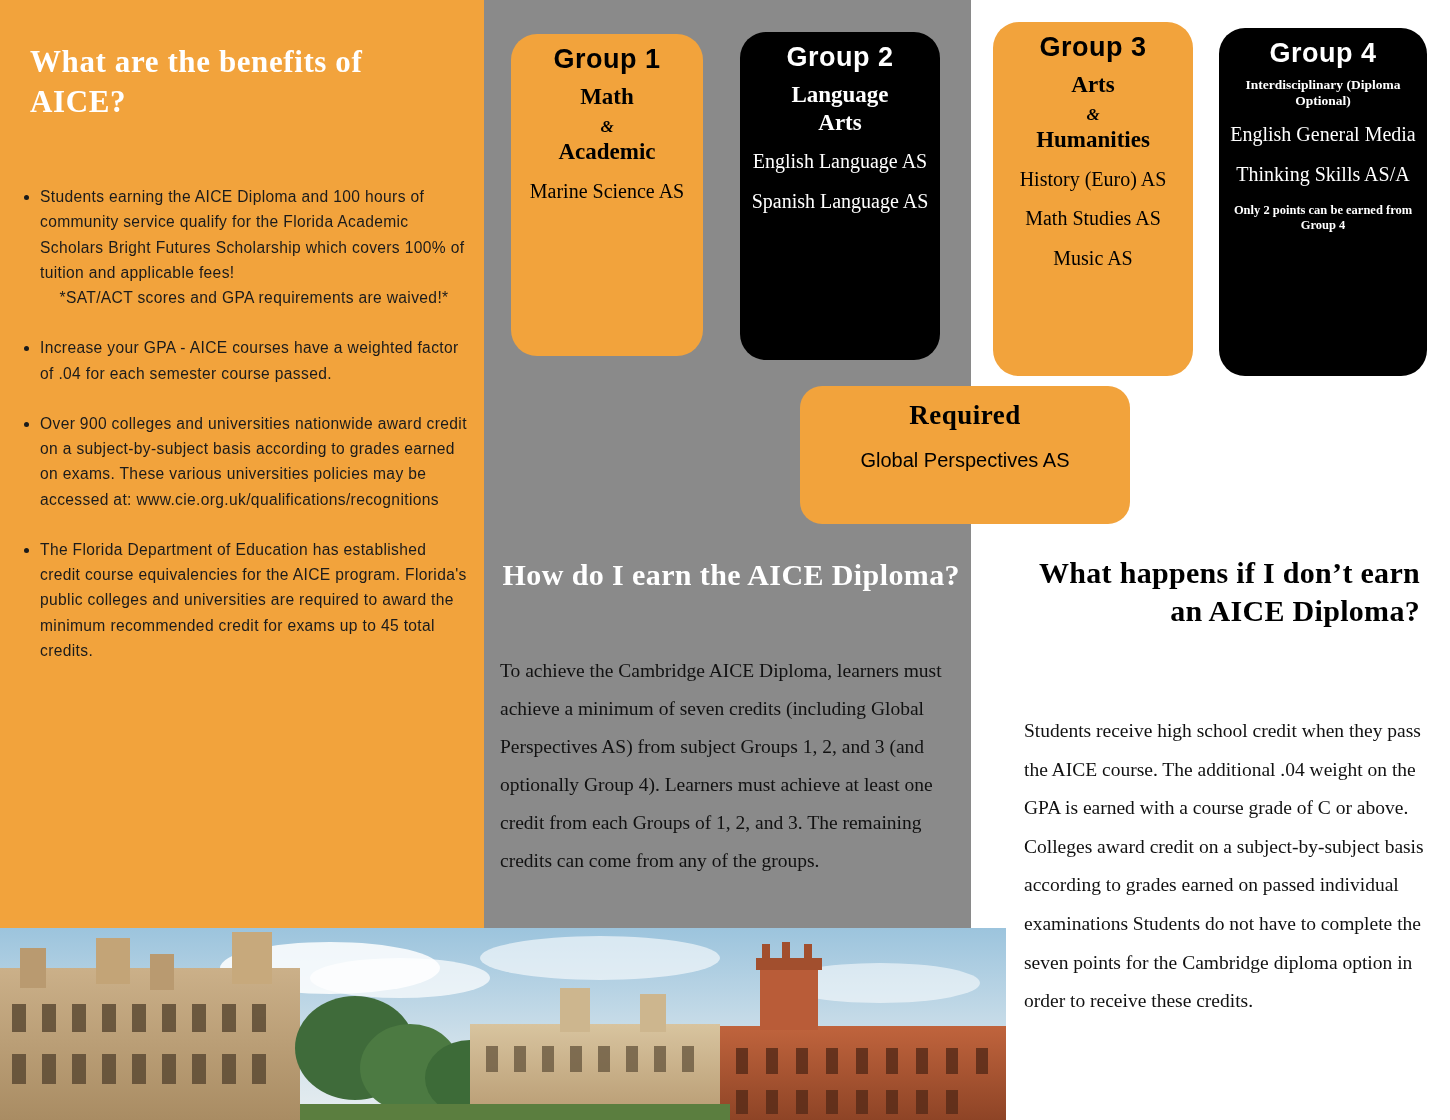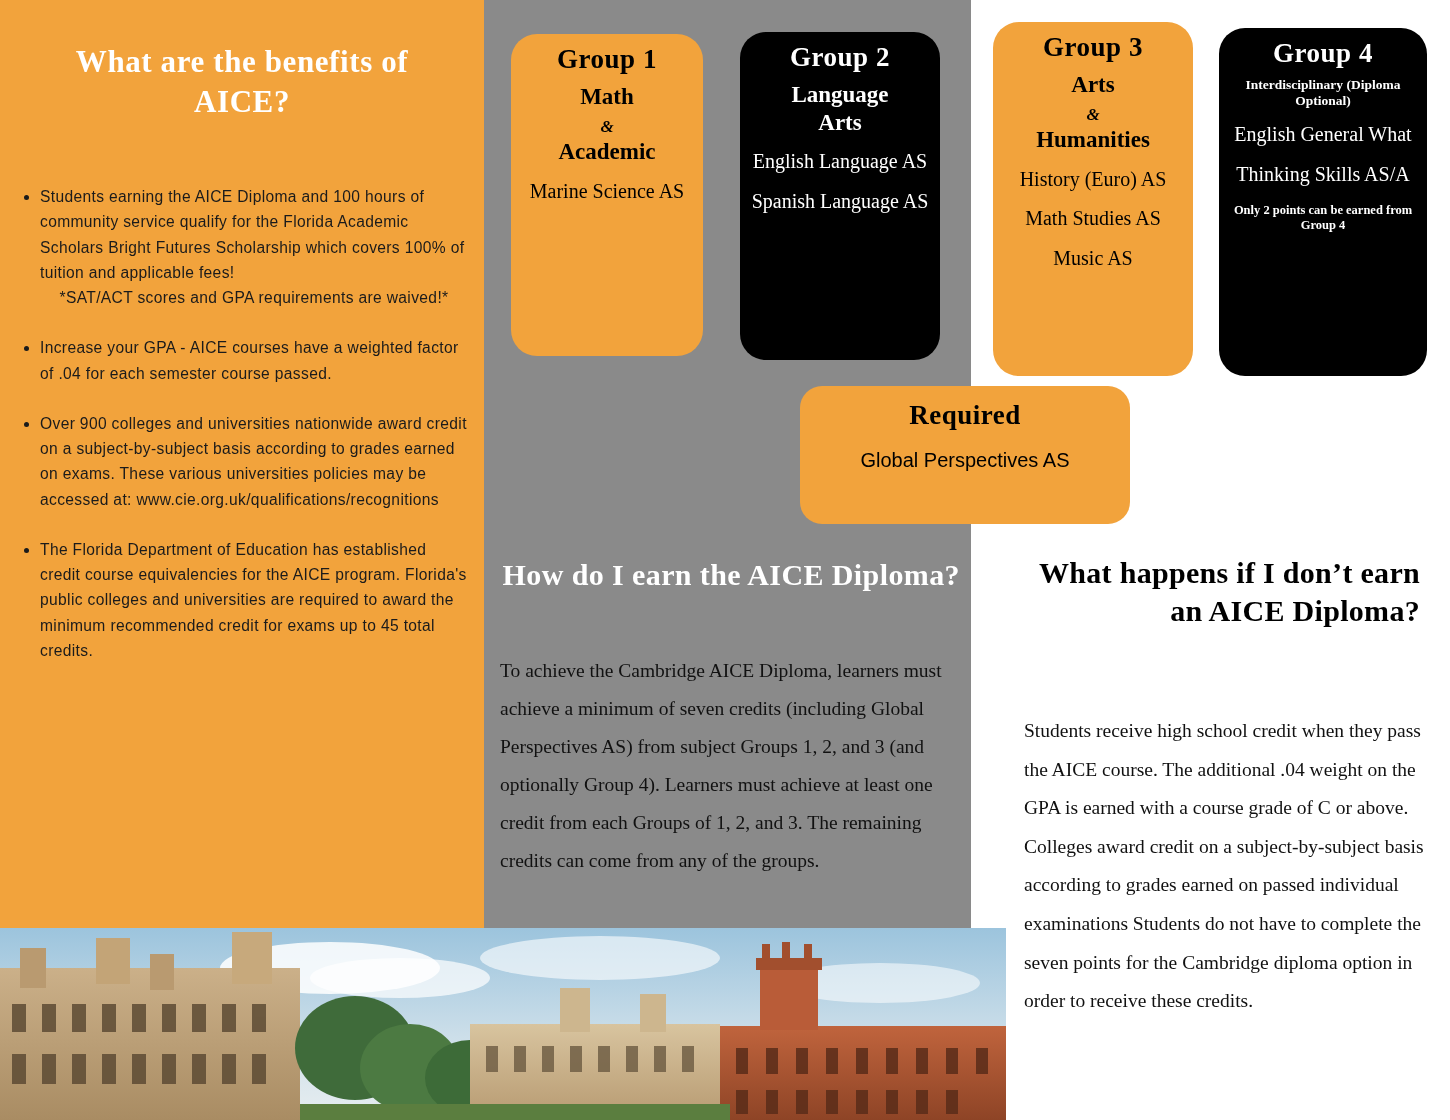--- a/index.html
+++ b/index.html
@@ -36,21 +36,21 @@
     left: 971px; top: 0;
     width: 479px; height: 1120px;
     background: #ffffff;
   }
 
   
   .left-title {
     position: absolute;
     left: 30px; top: 42px;
     width: 424px;
-    text-align: center;
+    text-align: left;
     color: #ffffff;
     font-family: "Liberation Serif", serif;
     font-weight: bold;
     font-size: 31px;
     line-height: 1.28;
     letter-spacing: 0.6px;
   }
   .bullets {
     position: absolute;
     left: 18px; top: 184px;
@@ -84,21 +84,21 @@
   .card {
     position: absolute;
     border-radius: 26px;
     box-sizing: border-box;
     text-align: center;
     padding: 10px 10px;
   }
   .card.orange { background: #f2a33c; color: #000000; }
   .card.black  { background: #000000; color: #ffffff; }
   .card .gtitle {
-    font-family: Liberation Serif, serif;
+    font-family: Liberation Sans, sans-serif;
     font-weight: bold;
     font-size: 27px;
     letter-spacing: 0.5px;
     margin-bottom: 8px;
   }
   .card .gsub {
     font-family: "Liberation Serif", serif;
     font-weight: bold;
     font-size: 23px;
     line-height: 1.2;
@@ -358,21 +358,21 @@
       <span>Humanities</span>
     </div>
     <div class="course">History (Euro) AS</div>
     <div class="course">Math Studies AS</div>
     <div class="course">Music AS</div>
   </div>
 
   <div class="card black" id="card-g4">
     <div class="gtitle">Group 4</div>
     <div class="note">Interdisciplinary (Diploma Optional)</div>
-    <div class="course" style="margin-top:14px;">English General What</div>
+    <div class="course" style="margin-top:14px;">English General Media</div>
     <div class="course">Thinking Skills AS/A</div>
     <div class="tiny">Only 2 points can be earned from Group 4</div>
   </div>
 
   <div class="card" id="card-required">
     <div class="rtitle">Required</div>
     <div class="rcourse">Global Perspectives AS</div>
   </div>
 
   <div class="mid-title">How do I earn the AICE Diploma?</div>

